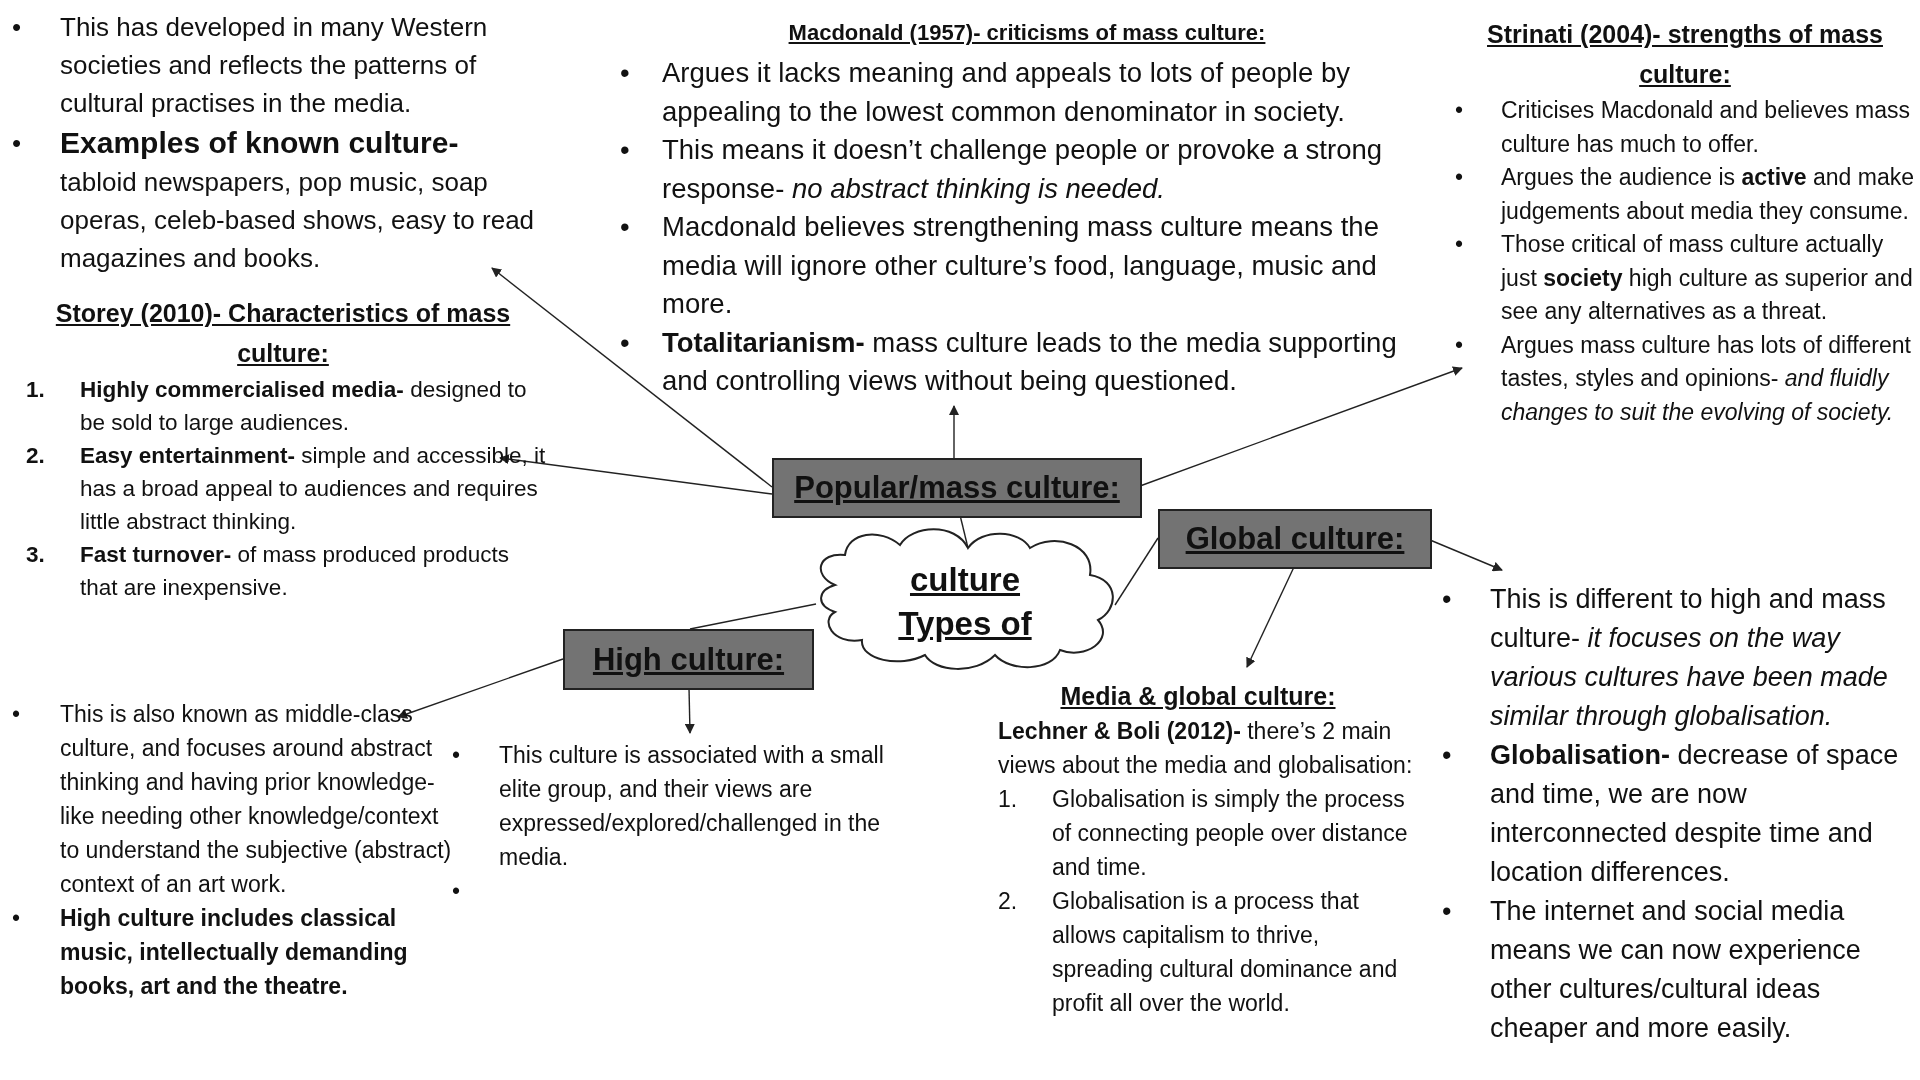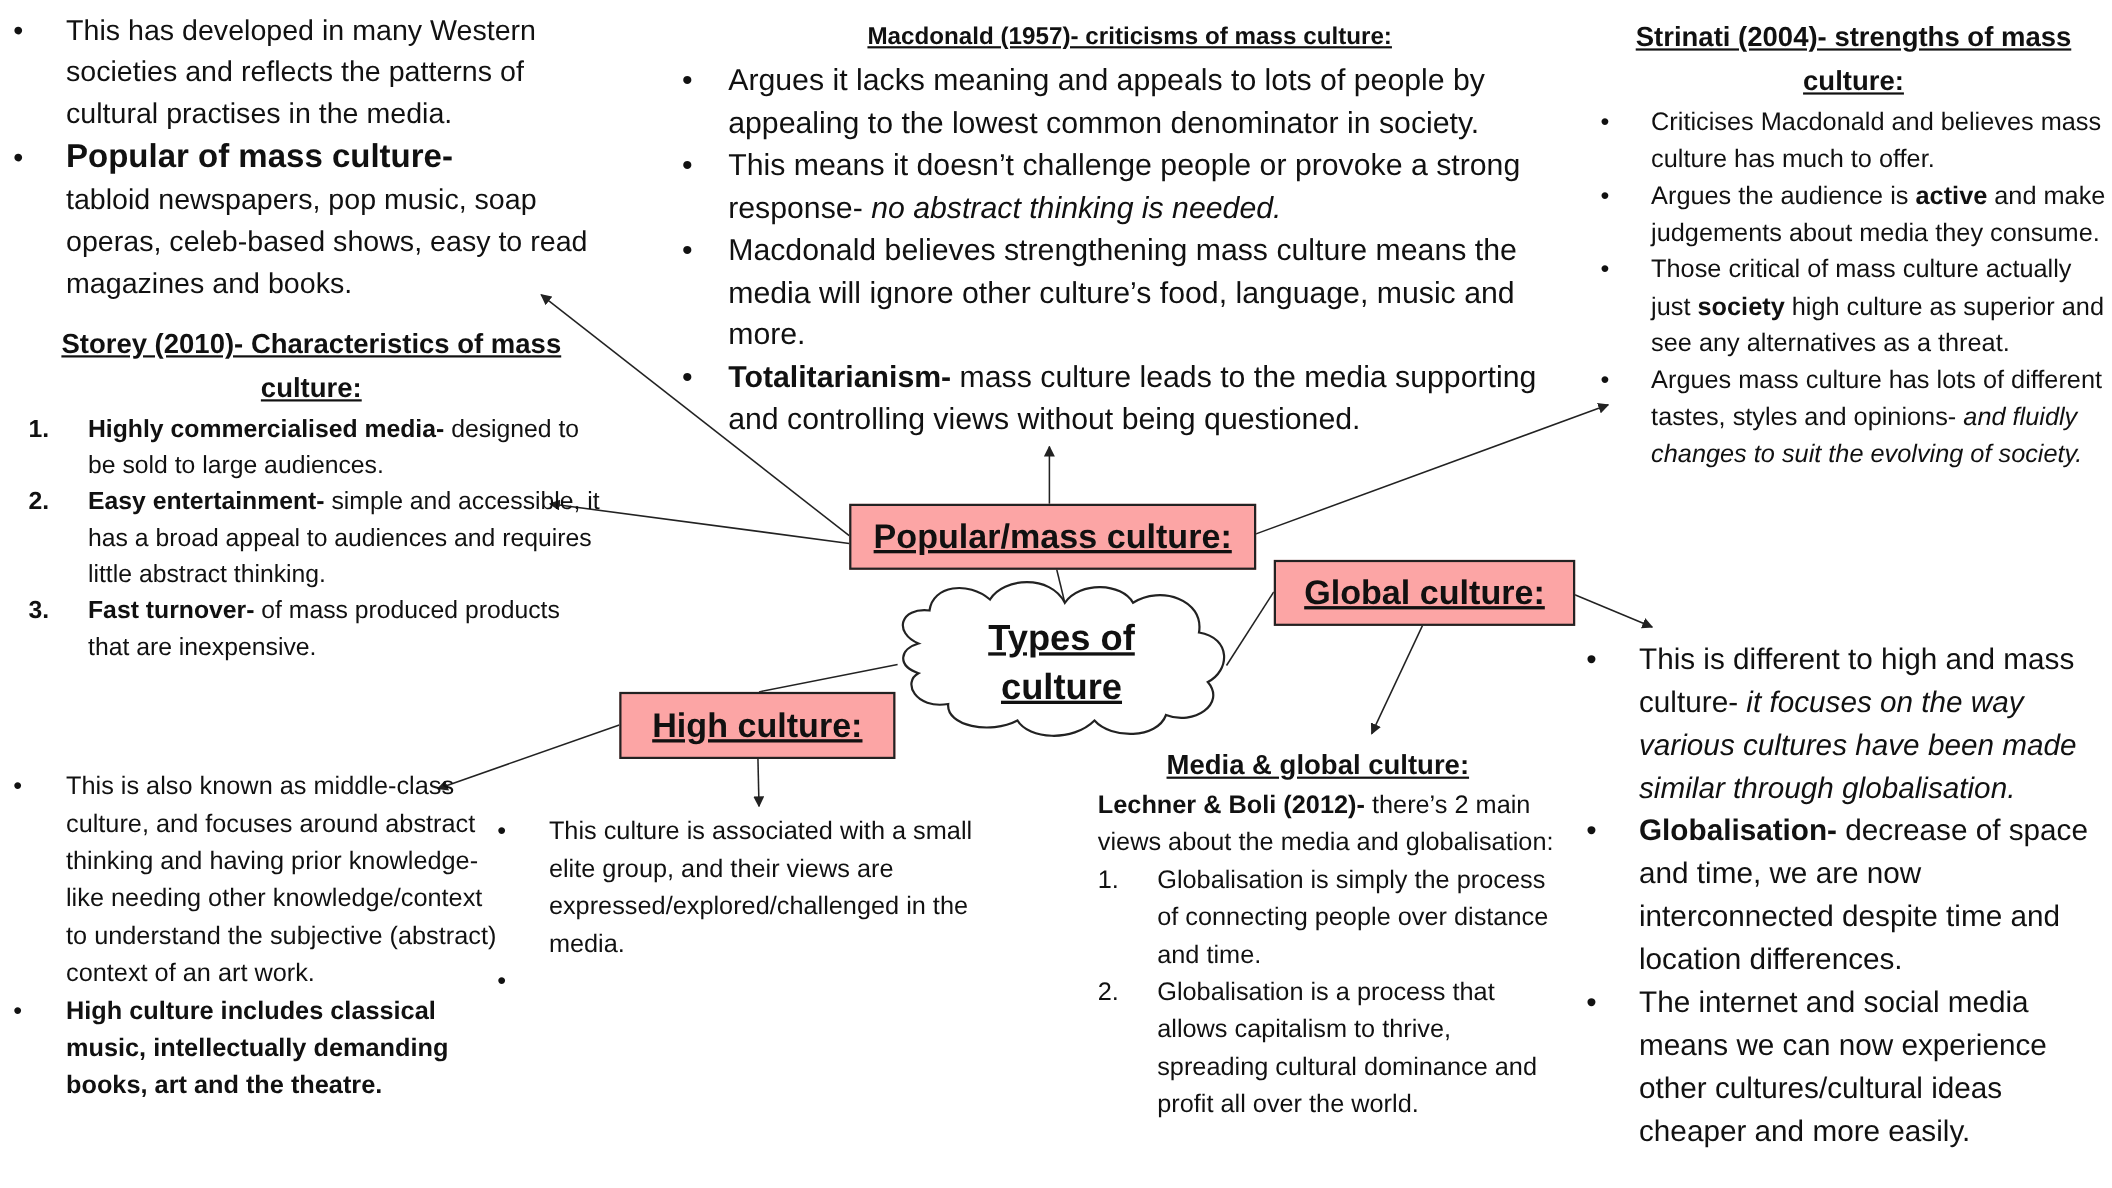--- a/index.html
+++ b/index.html
@@ -5,21 +5,21 @@
   html, body { margin:0; padding:0; background:#ffffff; }
   body { width:1920px; height:1080px; position:relative; overflow:hidden;
          font-family:"Liberation Sans", "DejaVu Sans", sans-serif; color:#111; }
   .abs { position:absolute; }
   .heading { font-weight:bold; text-decoration:underline; text-align:center; }
   ul.bl, ol.nl { margin:0; padding:0; list-style:none; }
   ul.bl li, ol.nl li { position:relative; }
   ul.bl li .mk, ol.nl li .mk { position:absolute; left:0; top:0; }
   b { font-weight:bold; }
   i { font-style:italic; }
-  .box { position:absolute; border:2px solid #222; background:#fca5a5; display:flex;
+  .box { position:absolute; border:2px solid #222; background:#737373; display:flex;
          align-items:center; justify-content:center; font-weight:bold; text-decoration:underline; }
   svg.lines { position:absolute; left:0; top:0; }
 </style>
 </head>
 <body>
 
 <svg class="lines" width="1920" height="1080">
   <defs>
     <marker id="ah" markerWidth="10" markerHeight="10" refX="9" refY="5" orient="auto" markerUnits="userSpaceOnUse">
       <path d="M0,0 L10,5 L0,10 z" fill="#222"></path>
@@ -36,43 +36,43 @@
     <line x1="1430" y1="540" x2="1502" y2="570" marker-end="url(#ah)"></line>
     <line x1="1294" y1="567" x2="1247" y2="667" marker-end="url(#ah)"></line>
     <line x1="563" y1="659" x2="398" y2="717" marker-end="url(#ah)"></line>
     <line x1="689" y1="688" x2="690" y2="733" marker-end="url(#ah)"></line>
   </g>
 
   <path stroke="#222" stroke-width="2" fill="#fff" d="M835,585 C812,575 818,552 845,555 C848,532 880,528 900,545 C912,525 955,522 968,548 C982,528 1020,530 1030,548 C1055,532 1095,545 1090,575 C1120,580 1118,610 1098,620 C1115,640 1085,660 1060,650 C1052,672 1010,672 995,655 C975,675 935,672 925,655 C900,668 860,660 862,640 C832,645 820,620 835,612 C815,605 818,590 835,585 z"></path>
 </svg>
 
 <div class="abs heading" style="left:870px; top:558px; width:190px; font-size:33px; line-height:44px;">
+  <div>culture</div>
   <div>Types of</div>
-  <div>culture</div>
 </div>
 
 <div class="box" style="left:772px; top:458px; width:366px; height:56px; font-size:31px;">
   <span>Popular/mass culture:</span>
 </div>
 <div class="box" style="left:1158px; top:509px; width:270px; height:56px; font-size:31px;">
   <span>Global culture:</span>
 </div>
 <div class="box" style="left:563px; top:629px; width:247px; height:57px; font-size:31px;text-decoration:underline;">
   <span>High culture:</span>
 </div>
 
 <div class="abs" style="left:12px; top:8px; width:540px; font-size:26px; line-height:38px;">
   <ul class="bl">
     <li style="padding-left:48px;">
       <span class="mk">•</span>
       <span>This has developed in many Western societies and reflects the patterns of cultural practises in the media.</span>
     </li>
     <li style="padding-left:48px; margin-top:2px;">
       <span class="mk">•</span>
-      <b style="font-size:30px;">Popular of mass culture-</b><br>
+      <b style="font-size:30px;">Examples of known culture-</b><br>
       <span>tabloid newspapers, pop music, soap operas, celeb-based shows, easy to read magazines and books.</span>
     </li>
   </ul>
 </div>
 
 <div class="abs" style="left:18px; top:293px; width:530px; font-size:22.5px; line-height:33px;">
   <div class="heading" style="font-size:25px; line-height:40px; padding:0 6px;">Storey (2010)- Characteristics of mass culture:</div>
   <ol class="nl" style="font-size:22.5px; line-height:33px;">
     <li style="padding-left:62px;">
       <b class="mk" style="left:8px;">1.</b>

